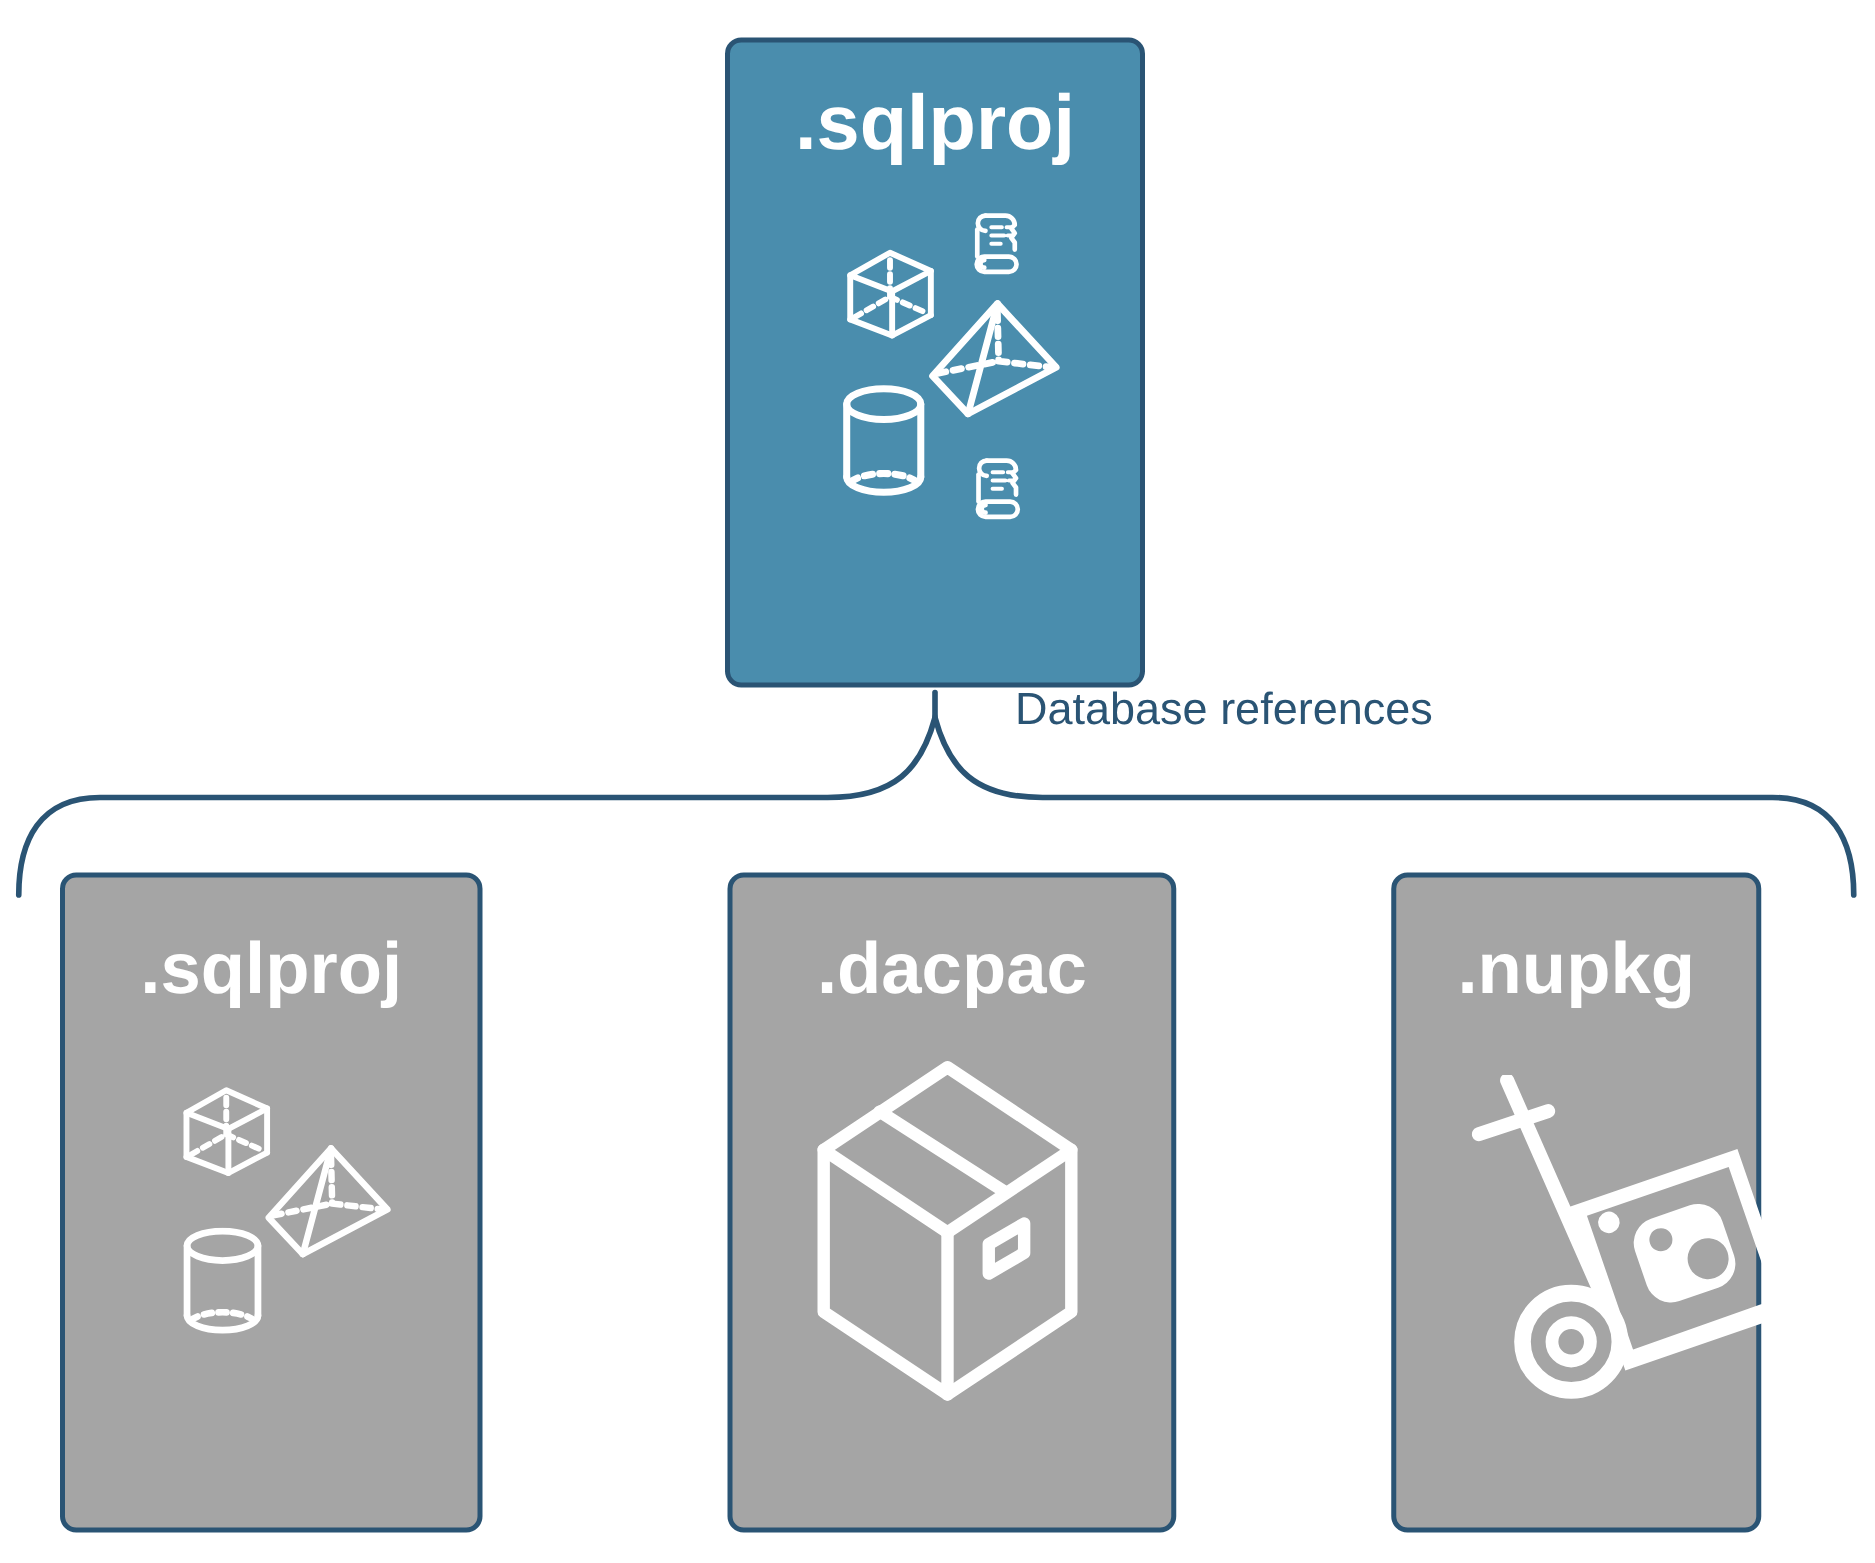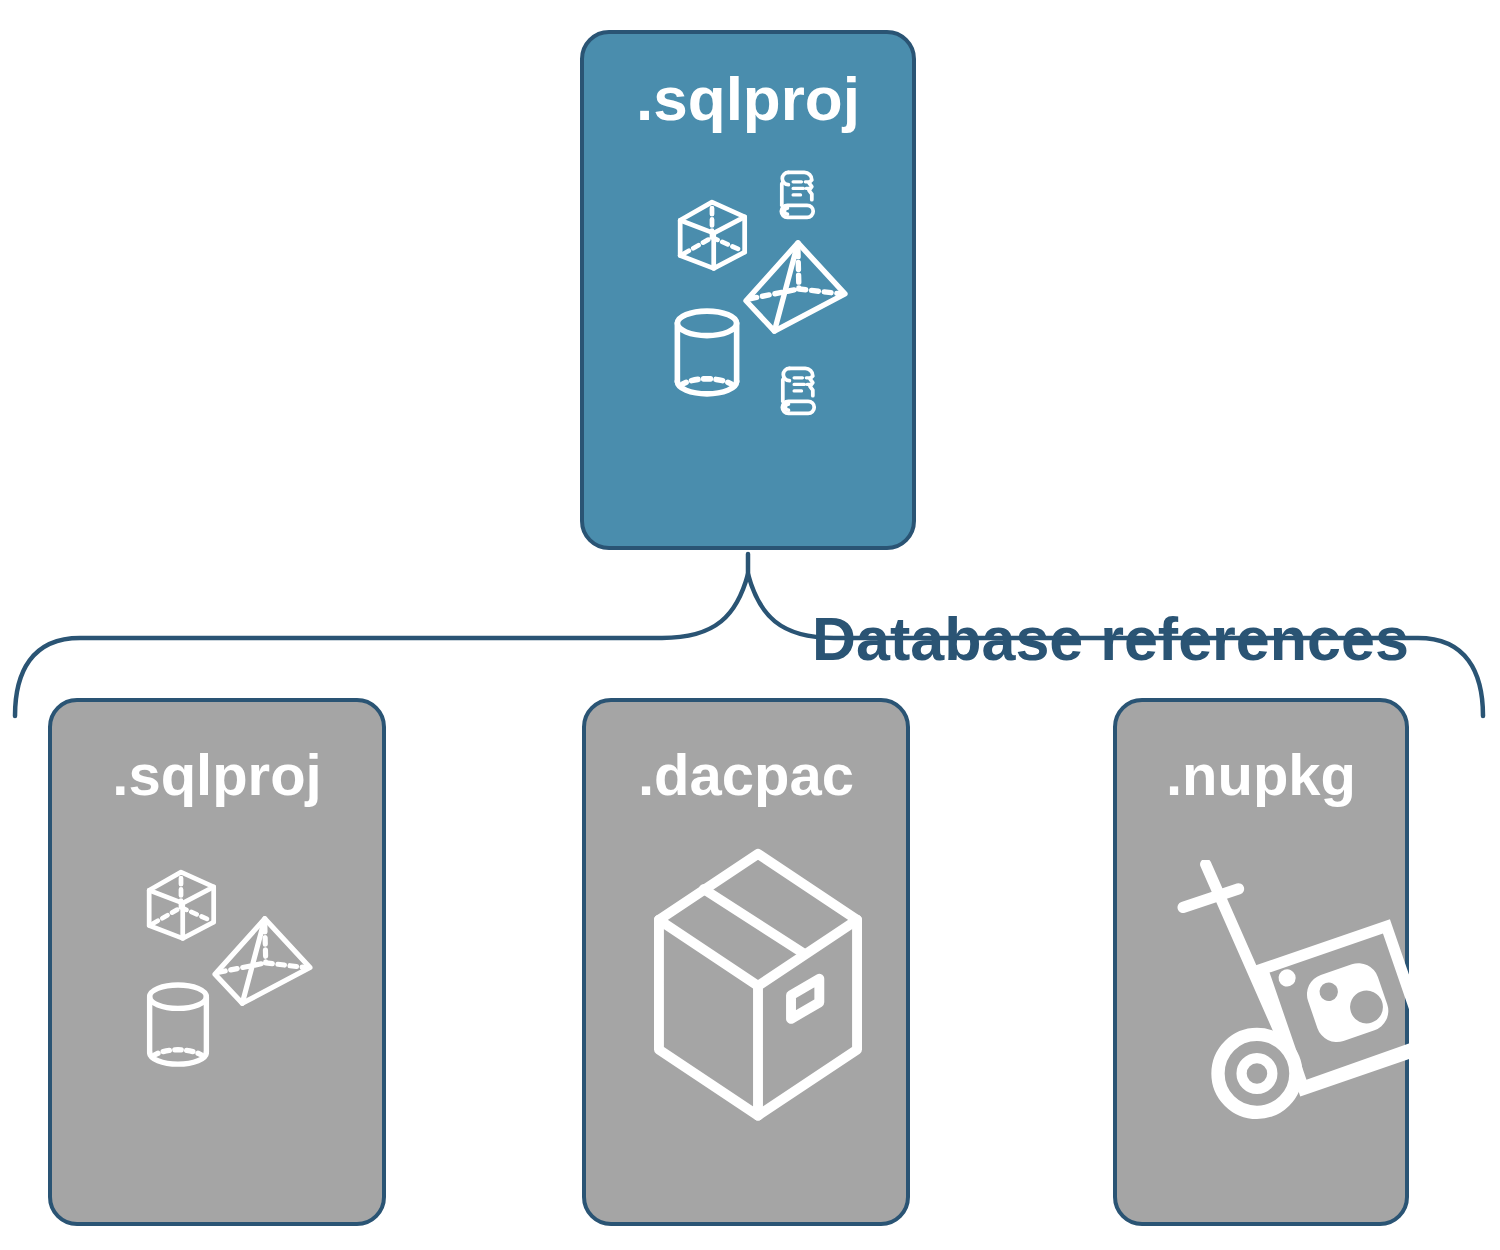--- a/index.html
+++ b/index.html
@@ -3,32 +3,32 @@
 <meta charset="utf-8">
 <style>
   html,body{margin:0;padding:0;}
   body{
     width:1500px;height:1250px;position:relative;background:#ffffff;
     font-family:"Liberation Sans", sans-serif;overflow:hidden;
   }
   .canvas{position:absolute;inset:0;}
   .connector-svg{position:absolute;left:0;top:0;width:1500px;height:1250px;pointer-events:none;}
   .connector-label{
-    position:absolute;left:812px;top:604px;
-    font-size:61px;font-weight:bold;color:#2A5474;letter-spacing:0px;
+    position:absolute;left:812px;top:546px;
+    font-size:36px;font-weight:normal;color:#2A5474;letter-spacing:0px;
     white-space:nowrap;
   }
   .box{
-    position:absolute;border:4.5px solid #2A5474;border-radius:29px;
+    position:absolute;border:4.5px solid #2A5474;border-radius:13px;
     box-sizing:border-box;
   }
   .box-teal{background:#4A8DAD;left:580px;top:30px;width:336px;height:520px;}
   .box-gray{background:#A5A5A5;top:698px;height:528px;}
   .box-gray.pos-left{left:48px;width:338px;}
-  .box-gray.pos-mid{left:582px;width:328px;}
+  .box-gray.pos-mid{left:582px;width:359px;}
   .box-gray.pos-right{left:1113px;width:296px;}
   .box-title{
     color:#ffffff;font-weight:bold;text-align:center;line-height:1;
     margin-top:34px;font-size:62px;
   }
   .box-gray .box-title{margin-top:44px;font-size:58px;}
   .icon{position:absolute;}
   
   .t-cube{left:85px;top:156px;width:86px;height:88px;}
   .t-scroll1{left:180px;top:130px;width:60px;height:60px;}

